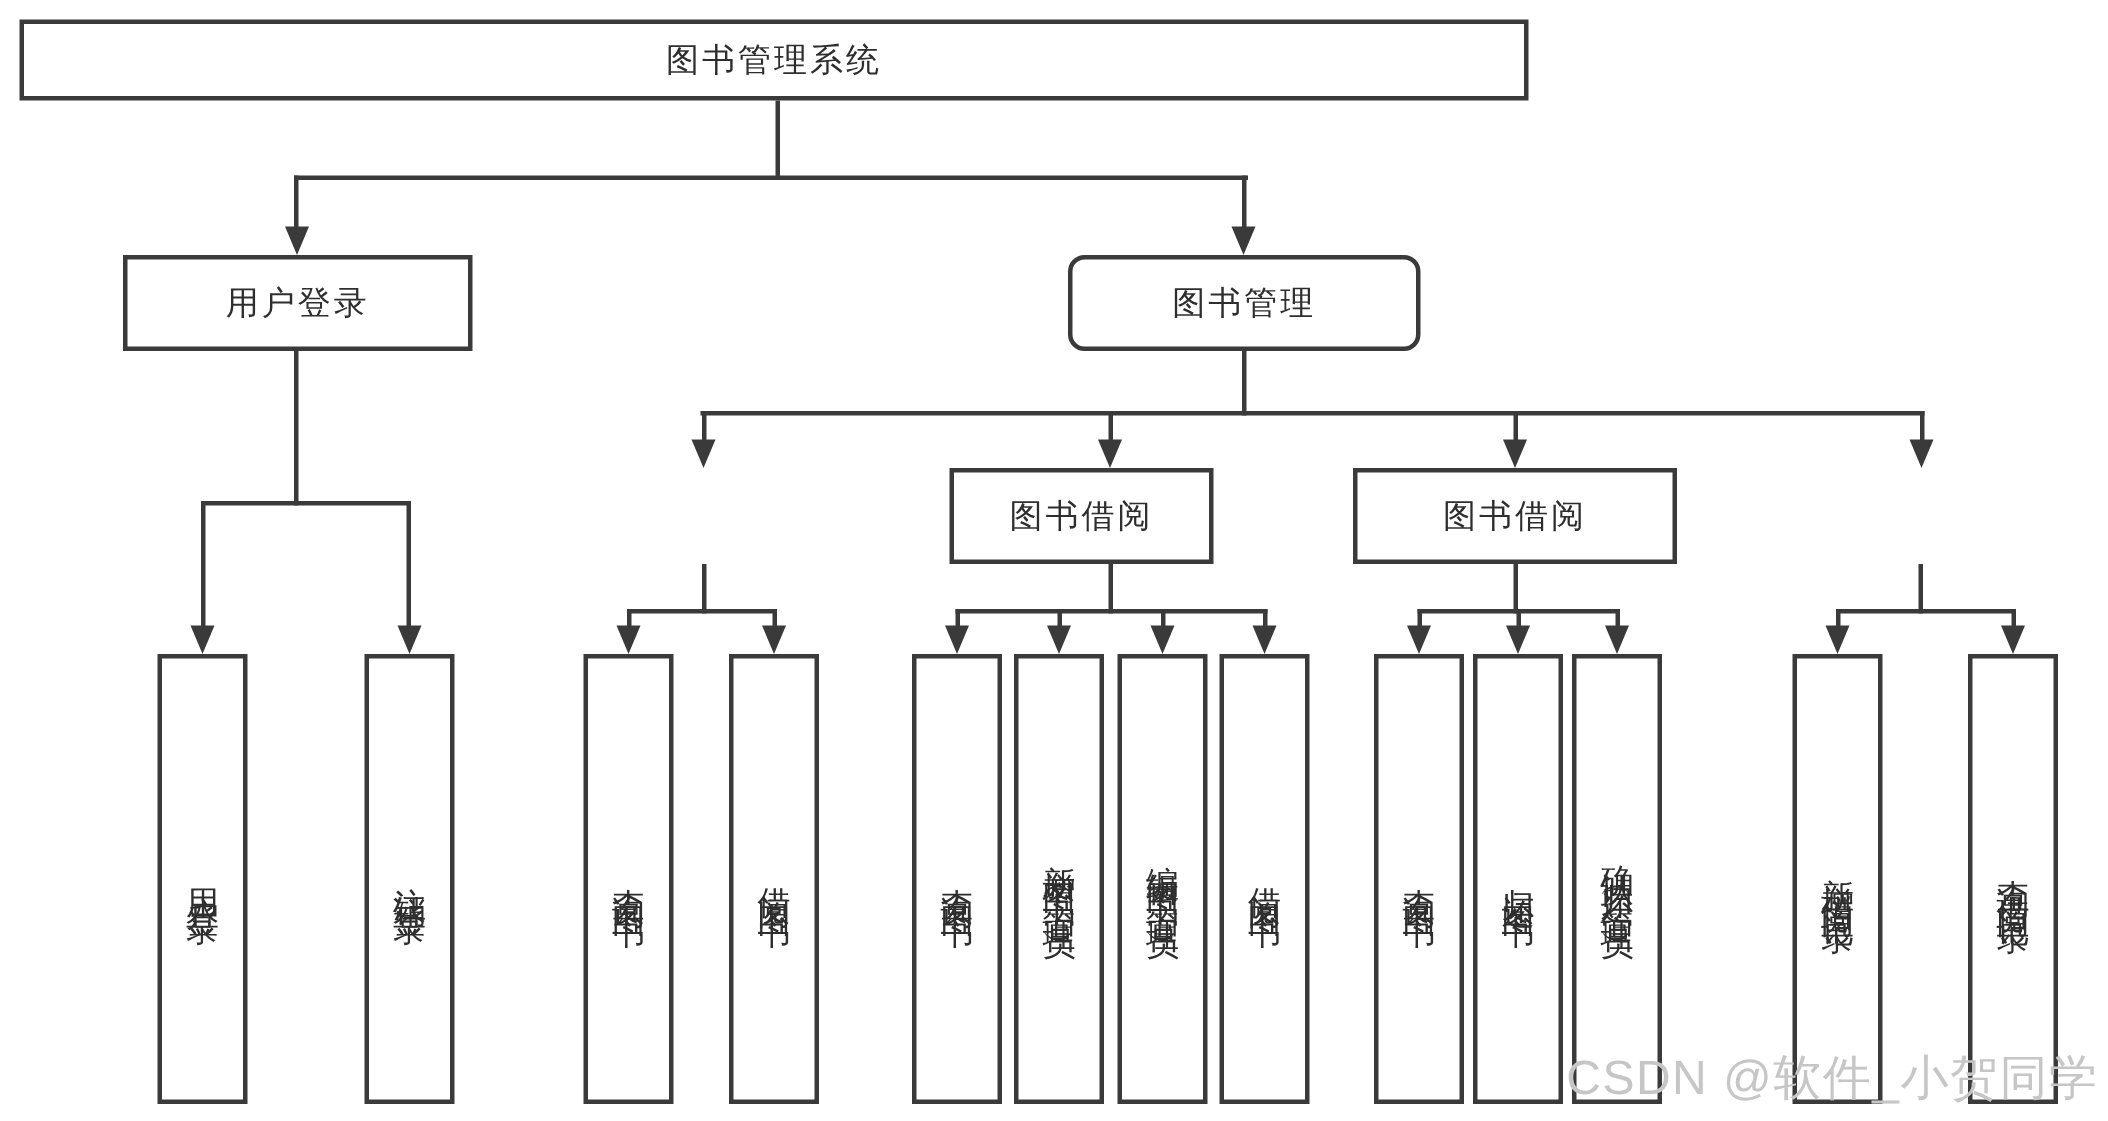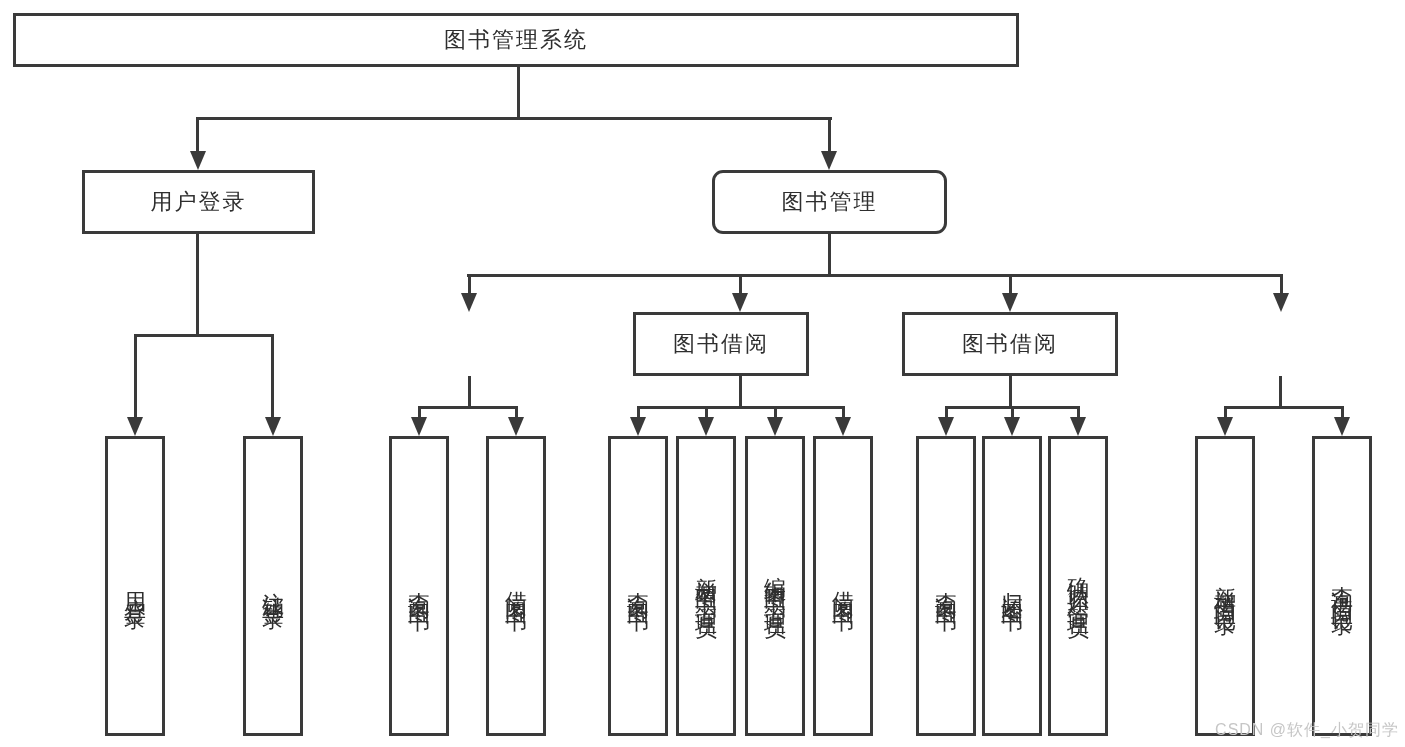--- a/index.html
+++ b/index.html
@@ -24,21 +24,21 @@
     letter-spacing:6px;line-height:1;font-size:22px;padding:8px 0;
   }
   .vl,.hl{position:absolute;background:var(--line);}
   .ar{
     position:absolute;width:0;height:0;
     border-left:8px solid transparent;border-right:8px solid transparent;
     border-top:19px solid var(--line);
   }
   .watermark{
     position:absolute;right:6px;bottom:6px;color:var(--watermark);
-    font-size:16px;letter-spacing:1px;z-index:5;white-space:nowrap;
+    font-size:32px;letter-spacing:1px;z-index:5;white-space:nowrap;
   }
 </style>
 </head>
 <body>
 
 <div class="stage">
 
   <div class="box" style="left:13px;top:13px;width:1006px;height:54px;">图书管理系统</div>
 
   <div class="vl" style="left:517px;top:67px;width:3px;height:53px;"></div>

